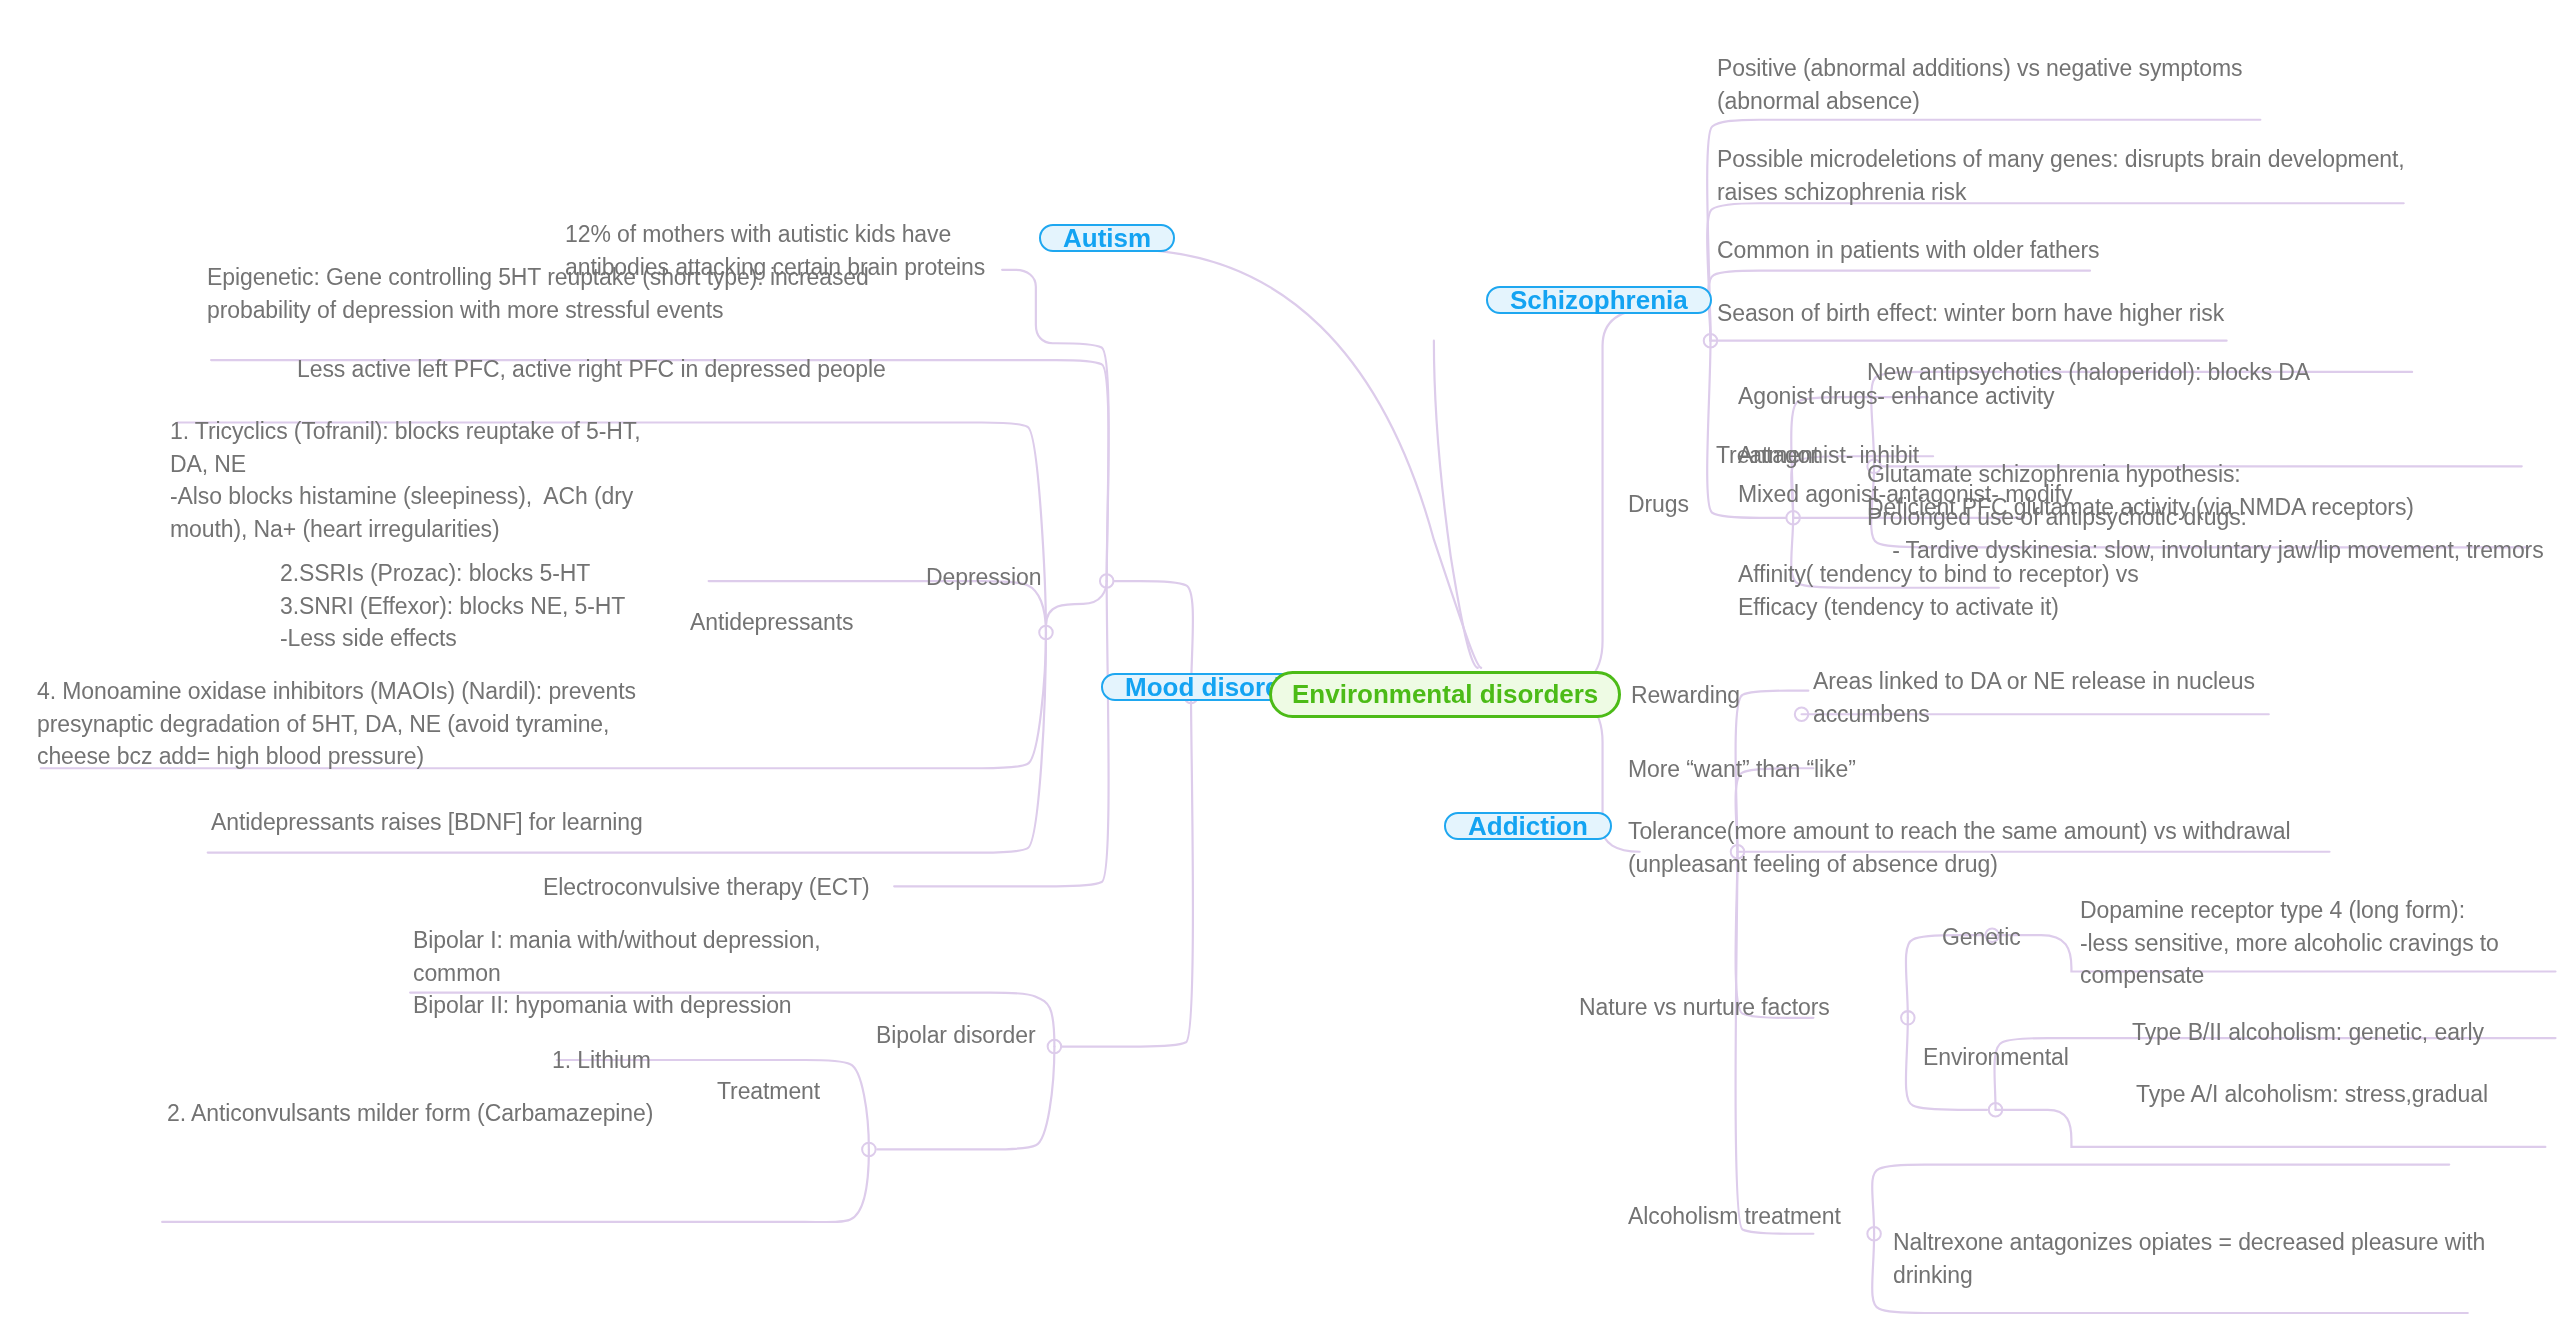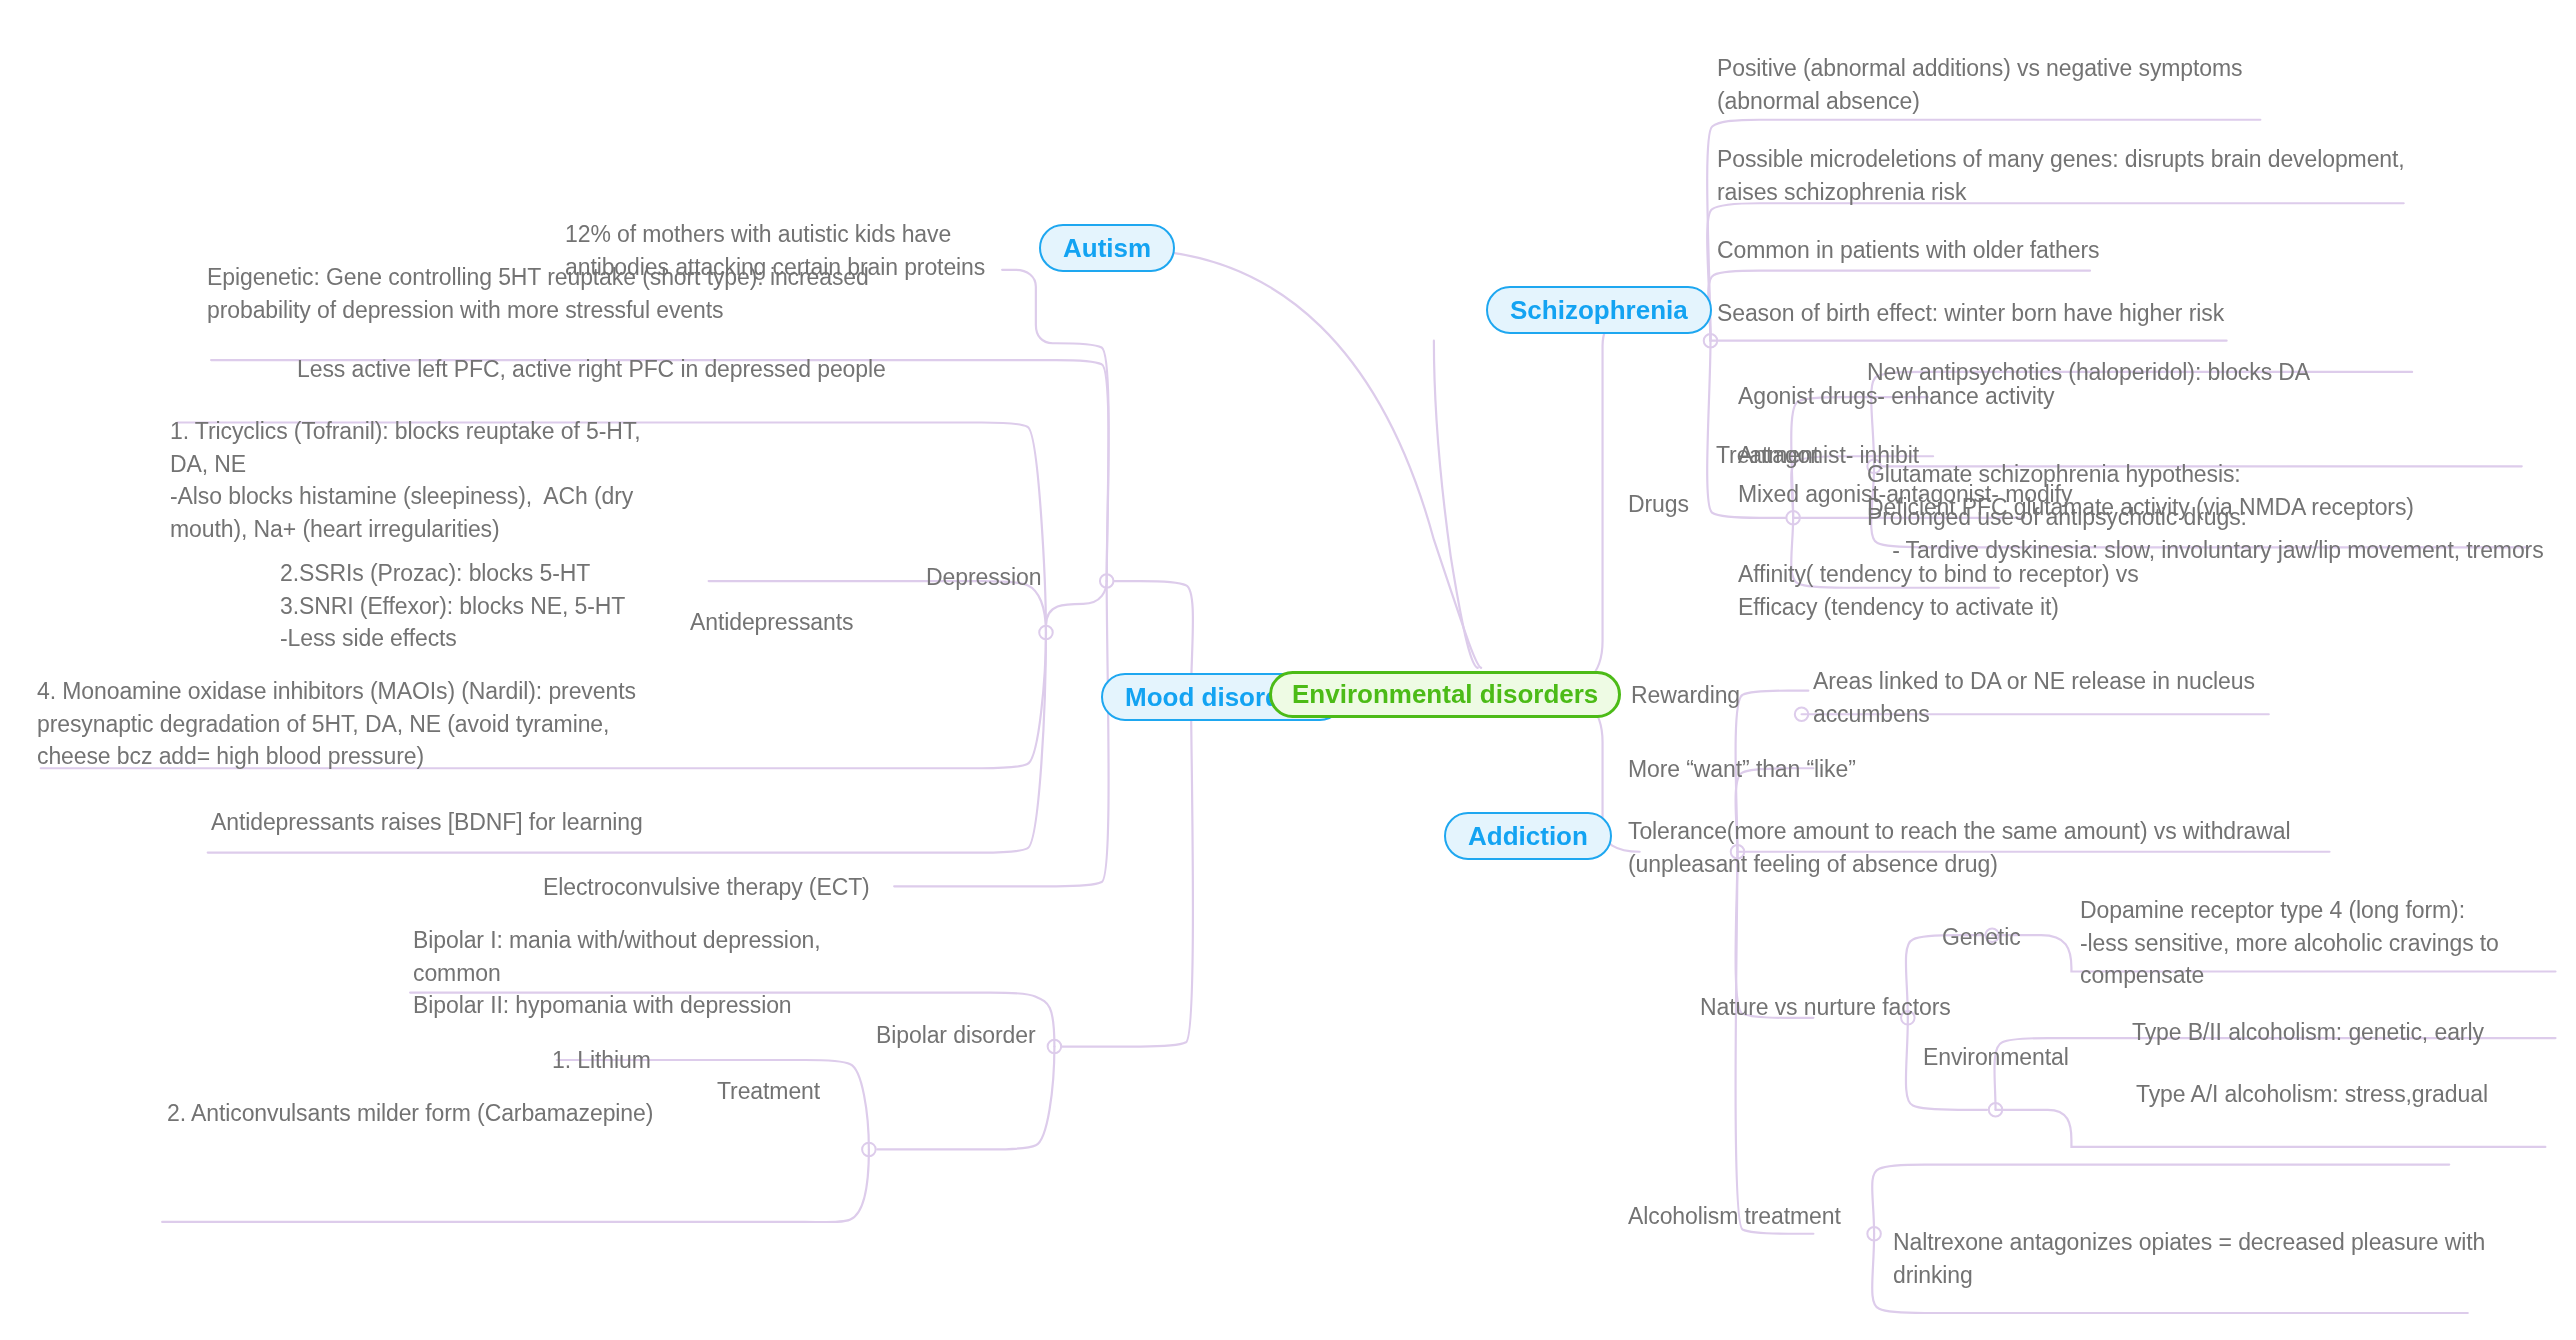--- a/index.html
+++ b/index.html
@@ -46,21 +46,21 @@
     font-weight: bold;
     white-space: nowrap;
   }
   .cap.blue {
     background: #e4f4fd;
     border: 2.5px solid #1ea7f0;
     color: #13a3f2;
     border-radius: 34px;
     font-size: 26px;
     padding: 0 22px;
-    height: 48px;
+    height: 28px;
   }
   .cap.green {
     background: #eefbe4;
     border: 3.4px solid #4cbb17;
     color: #4cbb17;
     border-radius: 34px;
     font-size: 26px;
     padding: 0 20px;
     height: 47px;
   }
@@ -217,21 +217,21 @@
   <div class="tx" style="left:1631px; top:679px;">Rewarding</div>
 
   <div class="tx" style="left:1813px; top:665px;">Areas linked to DA or NE release in nucleus
 accumbens</div>
 
   <div class="tx" style="left:1628px; top:753px;">More “want” than “like”</div>
 
   <div class="tx" style="left:1628px; top:815px;">Tolerance(more amount to reach the same amount) vs withdrawal
 (unpleasant feeling of absence drug)</div>
 
-  <div class="tx" style="left:1700px; top:991px;">Nature vs nurture factors</div>
+  <div class="tx" style="left:1579px; top:991px;">Nature vs nurture factors</div>
 
   <div class="tx" style="left:1942px; top:921px;">Genetic</div>
 
   <div class="tx" style="left:2080px; top:894px;">Dopamine receptor type 4 (long form):
 -less sensitive, more alcoholic cravings to
 compensate</div>
 
   <div class="tx" style="left:1923px; top:1041px;">Environmental</div>
 
   <div class="tx" style="left:2132px; top:1016px;">Type B/II alcoholism: genetic, early</div>

